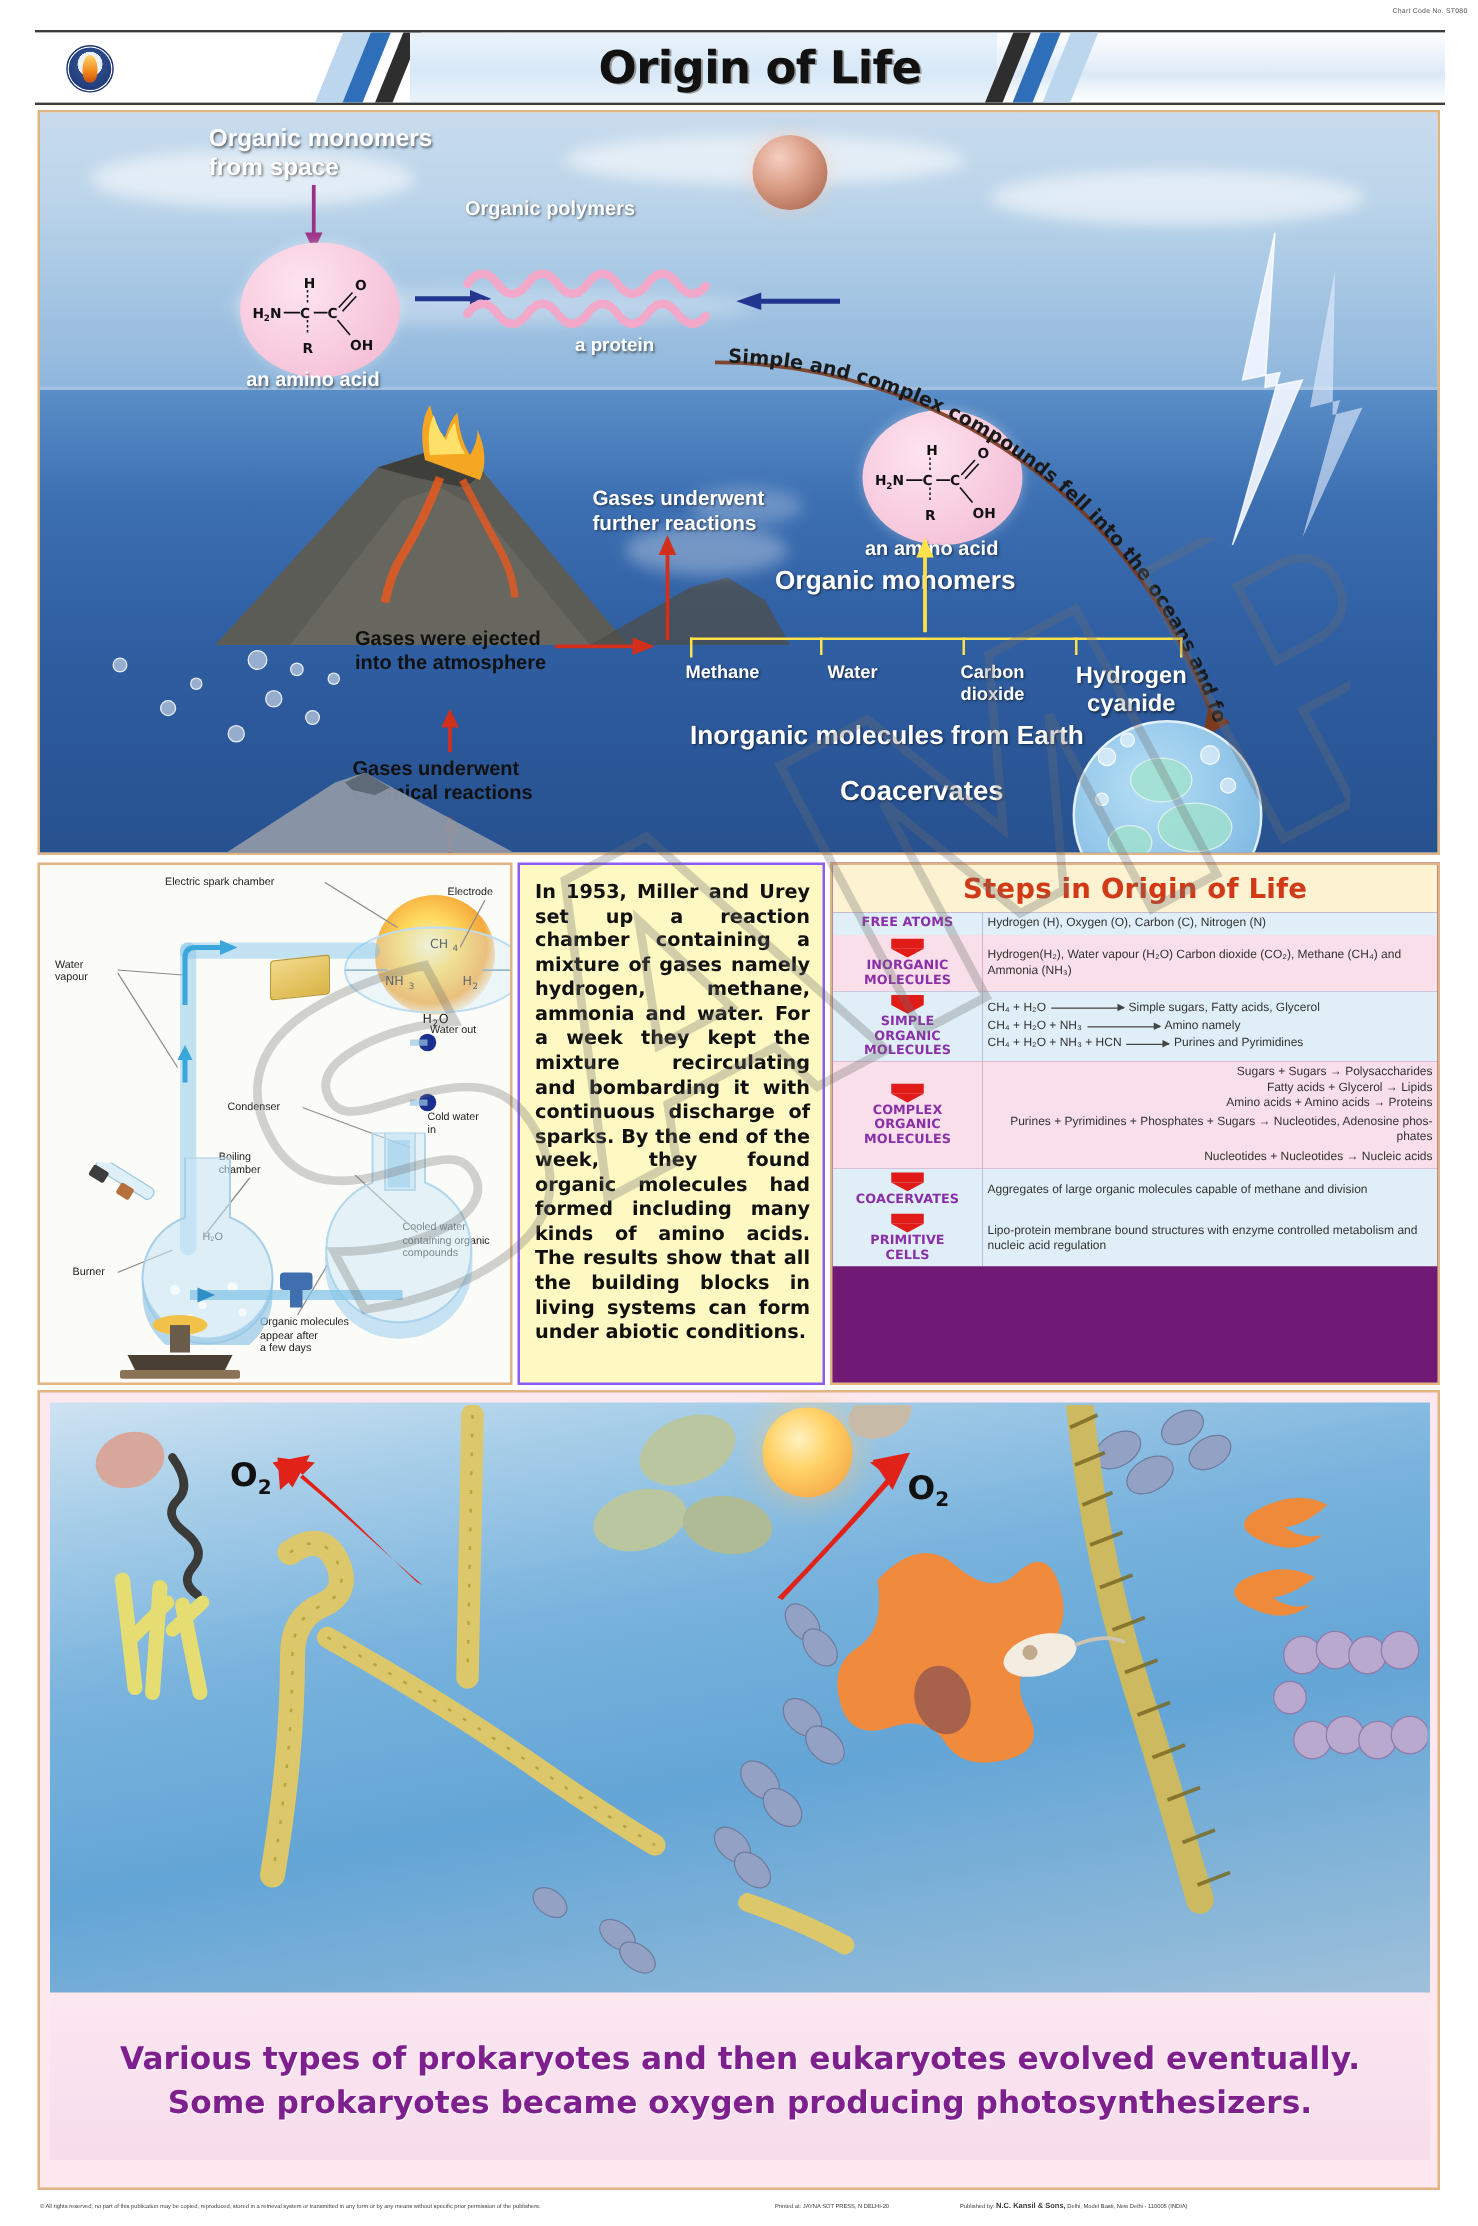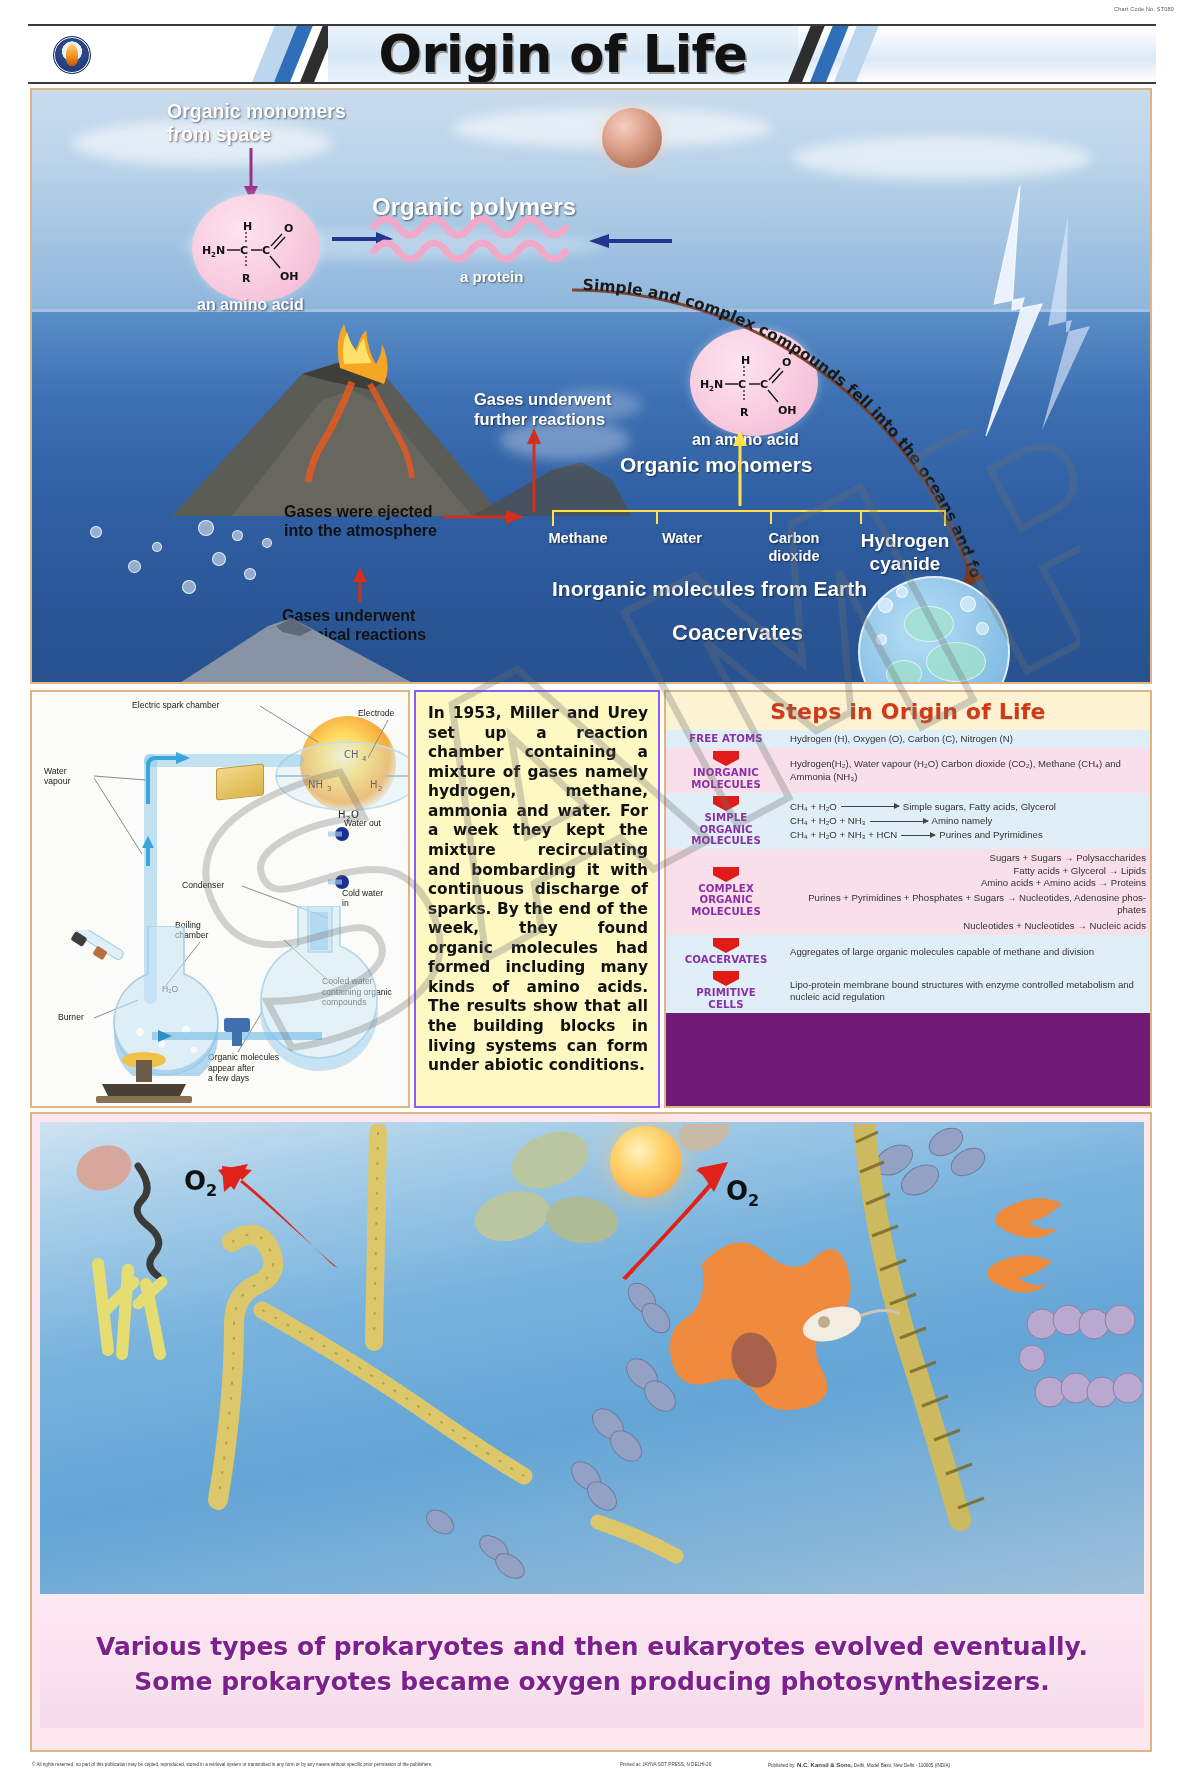--- a/index.html
+++ b/index.html
@@ -14,22 +14,22 @@
   .logo{position:absolute;left:25px;top:10px;width:36px;height:36px;border-radius:50%;
         background:radial-gradient(circle at 50% 40%,#fff 0%,#e8eef6 35%,#2d4a8a 36%,#17306b 100%);
         border:1.5px solid #16306b;box-shadow:0 0 0 1px #fff inset;}
   .logo:after{content:"";position:absolute;left:12px;top:7px;width:12px;height:22px;
         background:linear-gradient(180deg,#ffd36b,#f08a1d 60%,#c8500d);
         border-radius:50% 50% 40% 40%;}
   .hdr-center{position:absolute;left:300px;top:0;width:470px;height:100%;
      background:linear-gradient(180deg,#eaf3fb 0%,#d7e8f7 55%,#eaf3fb 100%);}
   .hdr-title{position:absolute;left:300px;top:0;width:470px;height:100%;
      display:flex;align-items:center;justify-content:center;
-     font-family:"DejaVu Sans",sans-serif;font-weight:bold;font-size:51px;color:#111;
-     letter-spacing:-0.5px;text-shadow:1.5px 1.5px 0 #9a9a9a;}
+     font-family:"DejaVu Sans",sans-serif;font-weight:bold;font-size:36px;color:#111;
+     letter-spacing:-0.5px;text-shadow:1.5px 1.5px 0 #9a9a9a;padding-left:45px;}
   .hdr-right{position:absolute;left:770px;top:0;right:0;height:100%;
      background:linear-gradient(180deg,#fff 0%,#dce9f6 60%,#fff 100%);}
   .diag-dark{position:absolute;width:14px;top:-10px;height:130%;background:#2e2e2e;transform:skewX(-22deg);}
   .diag-blue{position:absolute;width:16px;top:-10px;height:130%;background:#2f6fba;transform:skewX(-22deg);}
   .diag-pale{position:absolute;width:22px;top:-10px;height:130%;background:#bcd6ee;transform:skewX(-22deg);}
 
   
   .panel{position:absolute;border:2px solid #e0b483;box-sizing:border-box;overflow:hidden;}
 
   
@@ -176,21 +176,21 @@
     <line x1="78" y1="62" x2="88" y2="74" stroke="#111" stroke-width="1.3"></line>
     <text x="88" y="86" font-size="11" font-family="DejaVu Sans" fill="#111" font-weight="bold">OH</text>
   </svg>
   <div class="lbl" style="left:165px;top:205px;font-size:16px;">an amino acid</div>
 
   <svg class="arrow-line" style="left:300px;top:140px;" width="62" height="18">
     <line x1="0" y1="9" x2="46" y2="9" stroke="#23368f" stroke-width="4"></line>
     <polygon points="44,2 44,16 61,9" fill="#23368f"></polygon>
   </svg>
 
-  <div class="lbl" style="left:340px;top:103px;font-size:24px;">Organic polymers</div>
+  <div class="lbl" style="left:340px;top:68px;font-size:16px;">Organic polymers</div>
   <svg style="position:absolute;left:338px;top:115px;" width="220" height="62">
     <path d="M4,22 q12,-16 24,0 q12,16 24,0 q12,-16 24,0 q12,16 24,0 q12,-16 24,0 q12,16 24,0 q12,-16 24,0 q12,16 24,0" stroke="#f2a9c9" stroke-width="7" fill="none" stroke-dasharray="2.5,3.2" stroke-linecap="round"></path>
     <path d="M4,46 q12,-16 24,0 q12,16 24,0 q12,-16 24,0 q12,16 24,0 q12,-16 24,0 q12,16 24,0 q12,-16 24,0 q12,16 24,0" stroke="#f2a9c9" stroke-width="7" fill="none" stroke-dasharray="2.5,3.2" stroke-linecap="round"></path>
   </svg>
   <div class="lbl" style="left:428px;top:178px;font-size:15px;">a protein</div>
 
   <svg class="arrow-line" style="left:555px;top:142px;" width="85" height="18">
     <line x1="20" y1="9" x2="85" y2="9" stroke="#23368f" stroke-width="4"></line>
     <polygon points="22,2 22,16 2,9" fill="#23368f"></polygon>
   </svg>

